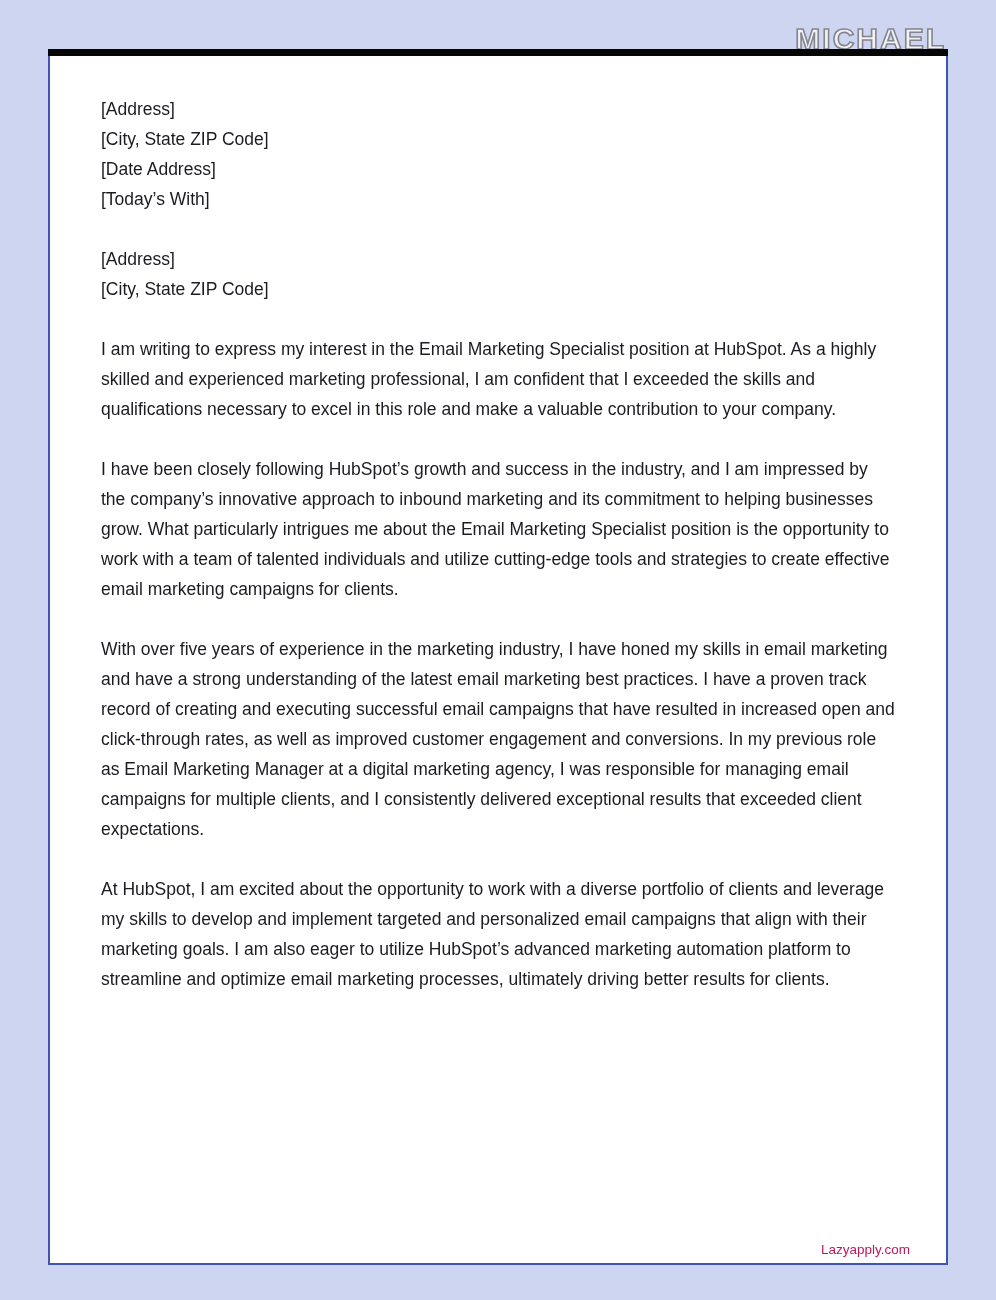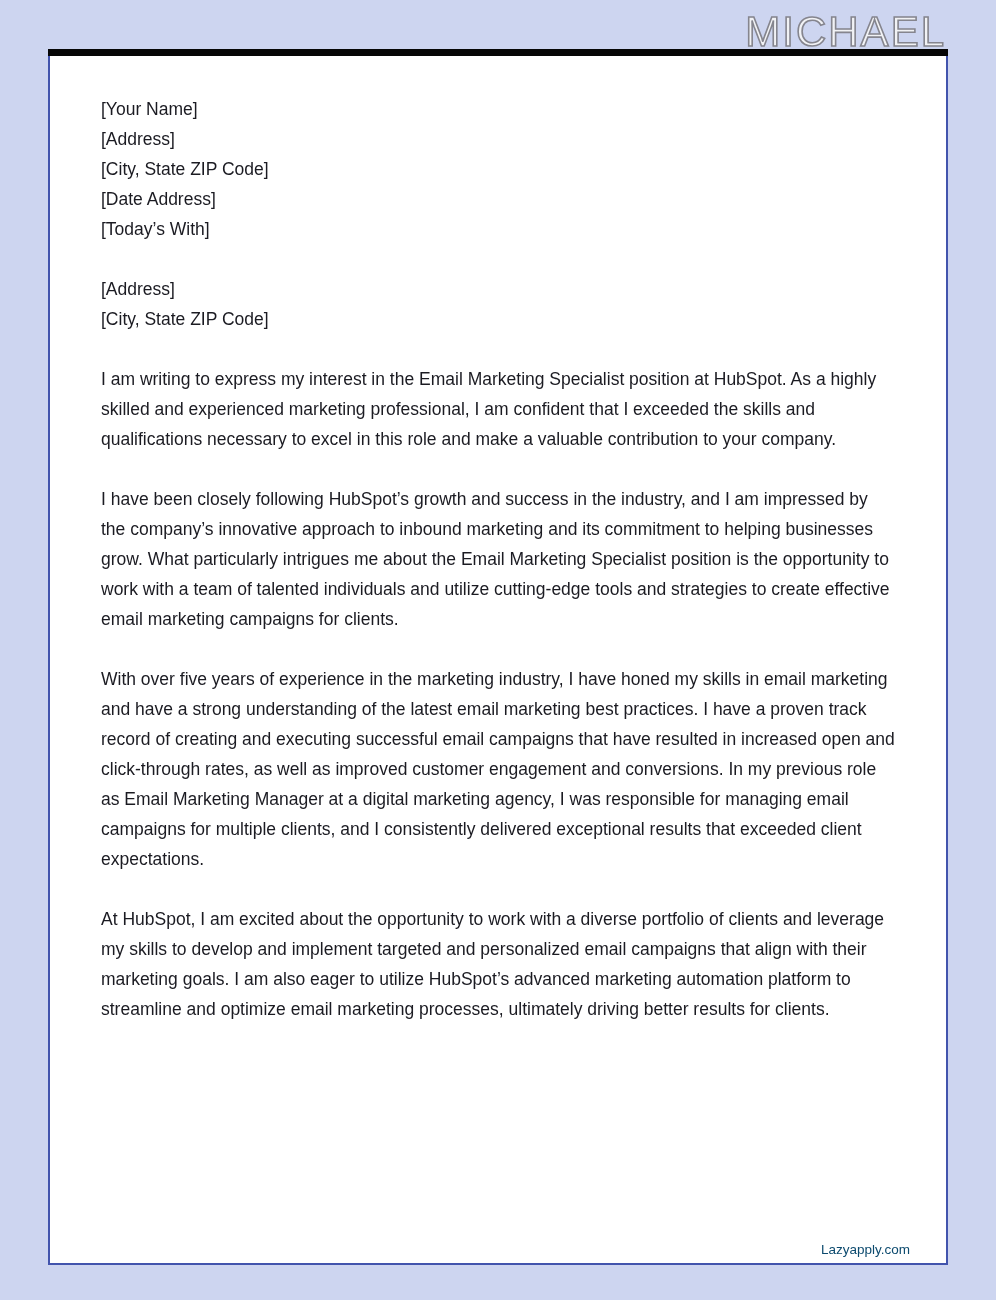--- a/index.html
+++ b/index.html
@@ -9,24 +9,24 @@
     body {
       width: 996px;
       height: 1300px;
       position: relative;
       background: #cdd5f0;
       font-family: "Liberation Sans", sans-serif;
       overflow: hidden;
     }
     .brand {
       position: absolute;
-      top: 8px;
+      top: 22px;
       right: 50px;
-      font-size: 42px;
-      font-weight: normal;
+      font-size: 30px;
+      font-weight: bold;
       letter-spacing: 2px;
       color: #f1f2f5;
       -webkit-text-stroke: 1.6px #85858e;
       font-family: "Liberation Sans", sans-serif;
     }
     .top-bar {
       position: absolute;
       left: 48px;
       top: 49px;
       width: 900px;
@@ -61,36 +61,35 @@
       margin: 0;
     }
     .para {
       margin: 0 0 30px 0;
     }
     .footer {
       position: absolute;
       right: 36px;
       bottom: 6px;
       font-size: 13.5px;
-      color: #0c4a6e;
+      color: #be185d;
       margin-top: 31px;
     }
   </style>
 </head>
 <body>
 
 <div class="brand">MICHAEL</div>
 
 <div class="top-bar"></div>
 
 <div class="page">
   <div class="letter">
 
     <div class="block">
-      <p class="line">[Your Name]</p>
       <p class="line">[Address]</p>
       <p class="line">[City, State ZIP Code]</p>
       <p class="line">[Date Address]</p>
       <p class="line">[Today’s With]</p>
     </div>
 
     <div class="block">
       <p class="line">[Address]</p>
       <p class="line">[City, State ZIP Code]</p>
     </div>

